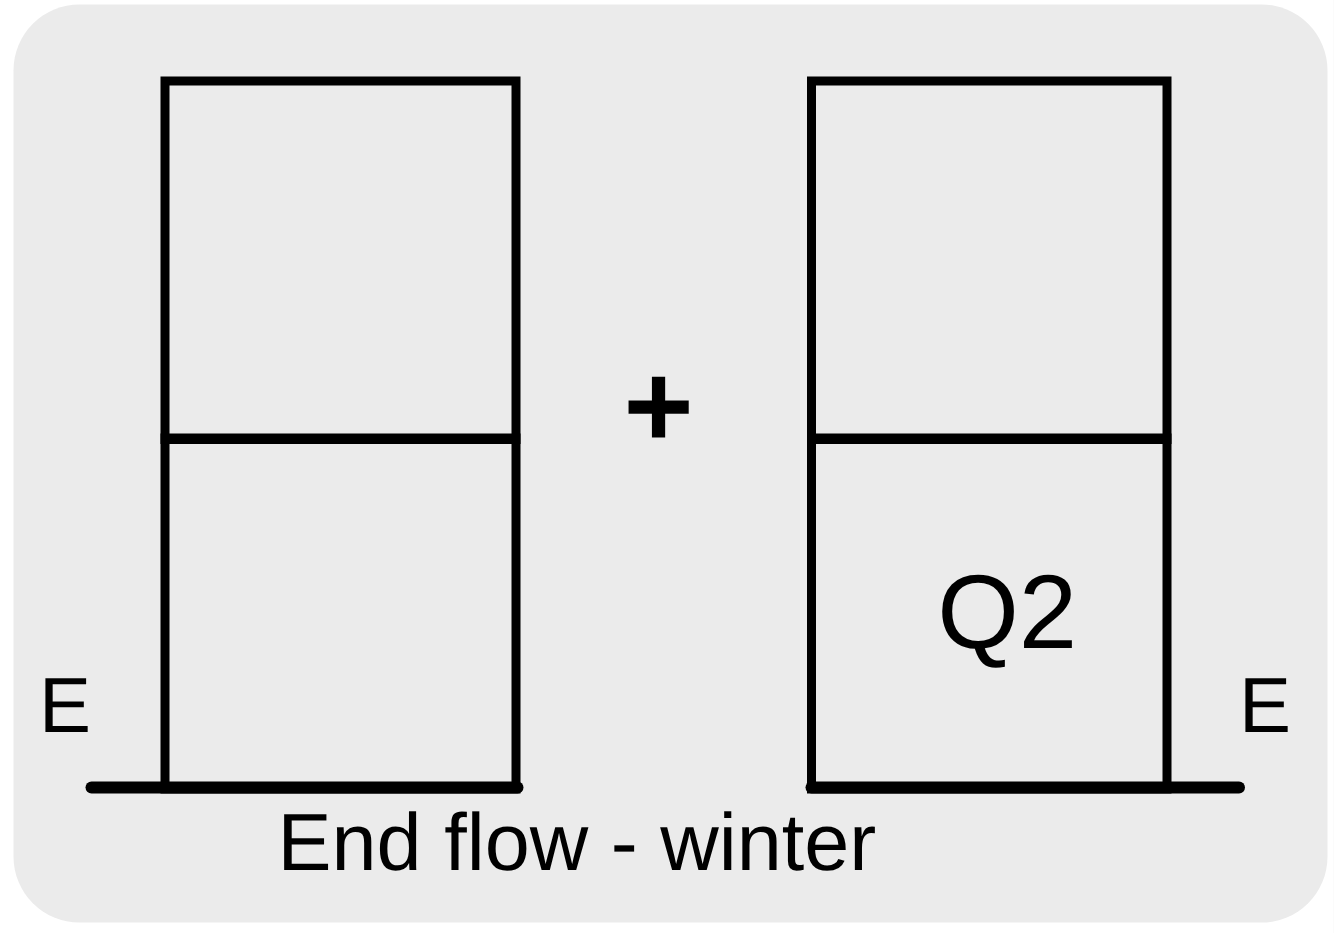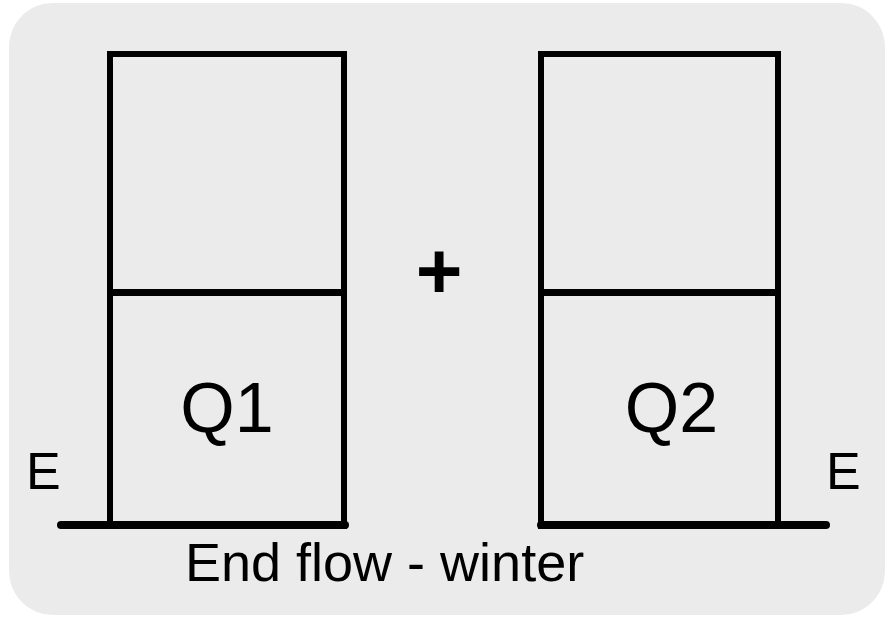--- a/index.html
+++ b/index.html
@@ -107,21 +107,20 @@
 
   <div class="block block-1"></div>
   <div class="block block-2"></div>
 
   <div class="divider divider-1"></div>
   <div class="divider divider-2"></div>
 
   <div class="ground ground-left"></div>
   <div class="ground ground-right"></div>
 
-  <div class="block-label block-label-1">Q1</div>
 
   <div class="block-label block-label-2">Q2</div>
 
   <div class="plus">+</div>
 
   <div class="e-label e-label-left">E</div>
 
   <div class="e-label e-label-right">E</div>
 
   <div class="caption">End flow - winter</div>

